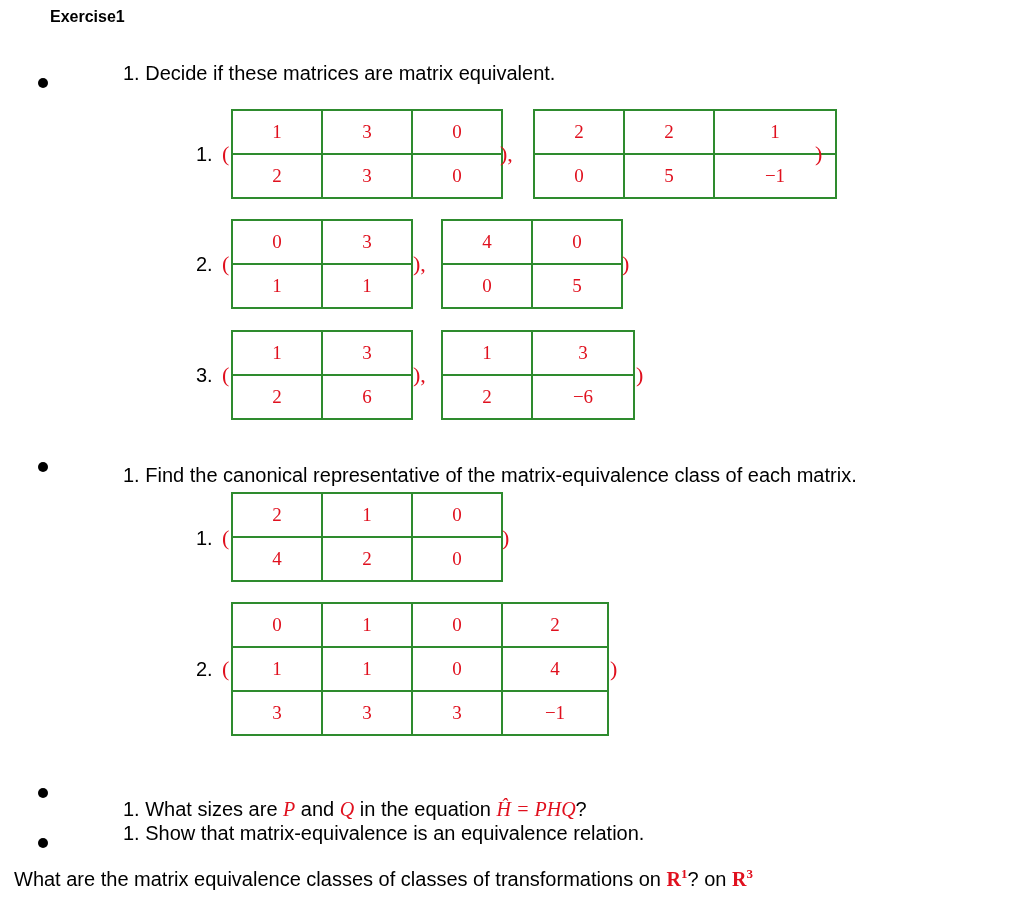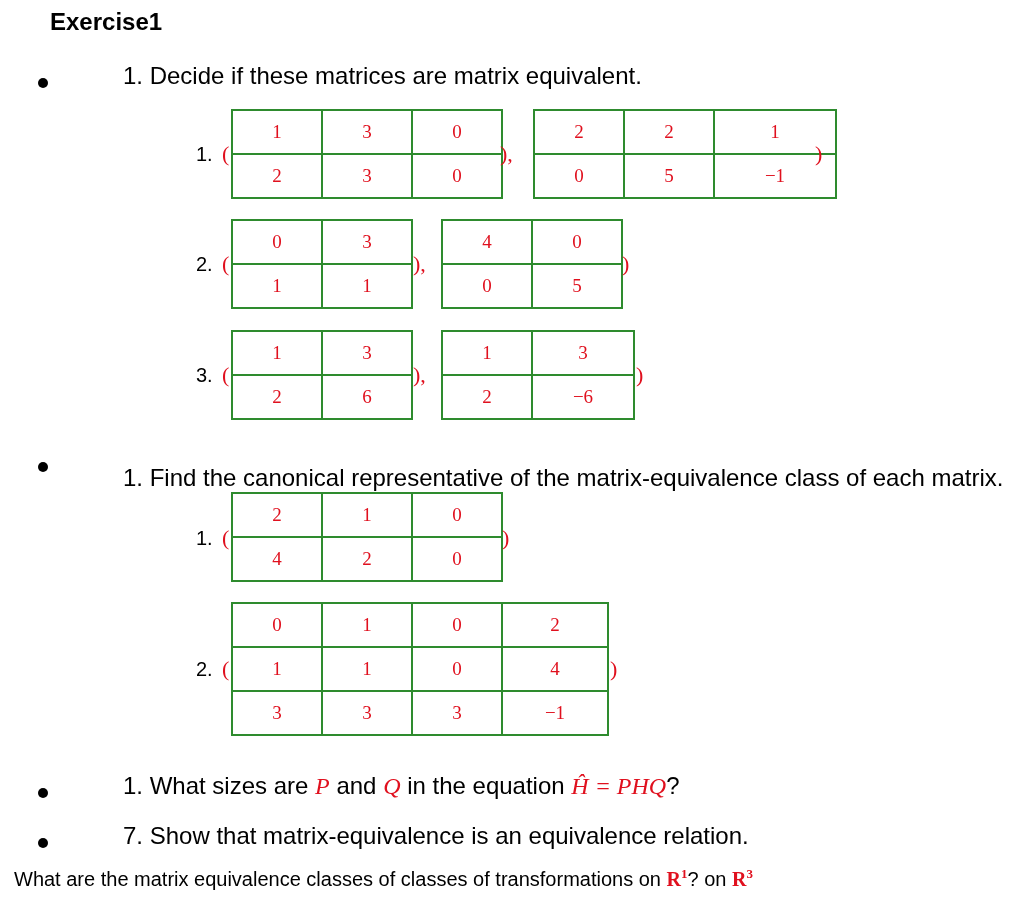--- a/index.html
+++ b/index.html
@@ -1,21 +1,21 @@
 <!DOCTYPE html>
 <html><head>
 <meta charset="utf-8">
 <style>
   html, body { margin: 0; padding: 0; background: #ffffff; }
   body { width: 1024px; height: 909px; position: relative; overflow: hidden;
          font-family: "Liberation Sans", sans-serif; color: #000; }
   .abs { position: absolute; }
-  .title { left: 50px; top: 8px; font-size: 24px; font-weight: bold; }
+  .title { left: 50px; top: 8px; font-size: 16px; font-weight: bold; }
   .bullet { left: 38px; width: 10px; height: 10px; border-radius: 50%; background: #000; }
-  .q { left: 123px; font-size: 24px; white-space: nowrap; text-align: right; }
+  .q { left: 123px; font-size: 20px; white-space: nowrap; text-align: right; }
   .label { font-size: 20px; }
   .paren { color: #e0101e; font-family: "Liberation Serif", serif; font-size: 22px; }
   table.m { position: absolute; border-collapse: collapse; }
   table.m td { border: 2px solid #2e8b2e; text-align: center; color: #e0101e;
                font-family: "Liberation Serif", serif; font-size: 19px; padding: 0; }
   .red { color: #e0101e; font-family: "Liberation Serif", serif; font-style: italic; }
   .redbold { color: #e0101e; font-family: "Liberation Serif", serif; font-weight: bold; }
   sup { font-size: 13px; }
 </style>
 </head>
@@ -158,22 +158,22 @@
         <td>3</td>
         <td>3</td>
         <td>3</td>
         <td>−1</td>
       </tr>
 </tbody>
   </table>
 <div class="abs paren" style="left:610px;top:656px">)</div>
 
 <div class="abs bullet" style="top:788px"></div>
-<div class="abs q" style="top:772px">
+<div class="abs q" style="top:798px">
   <span>1. What sizes are </span><span class="red">P</span><span> and </span><span class="red">Q</span><span> in the equation </span><span class="red">Ĥ = PHQ</span><span>?</span>
 </div>
 
 <div class="abs bullet" style="top:838px"></div>
-<div class="abs q" style="top:822px">7. Show that matrix-equivalence is an equivalence relation.</div>
+<div class="abs q" style="top:822px">1. Show that matrix-equivalence is an equivalence relation.</div>
 
 <div class="abs" style="left:14px;top:866px;font-size:20px;white-space:nowrap">
   <span>What are the matrix equivalence classes of classes of transformations on </span><span class="redbold">R</span><sup class="redbold">1</sup><span>? on </span><span class="redbold">R</span><sup class="redbold">3</sup>
 </div>
 
 </body></html>

